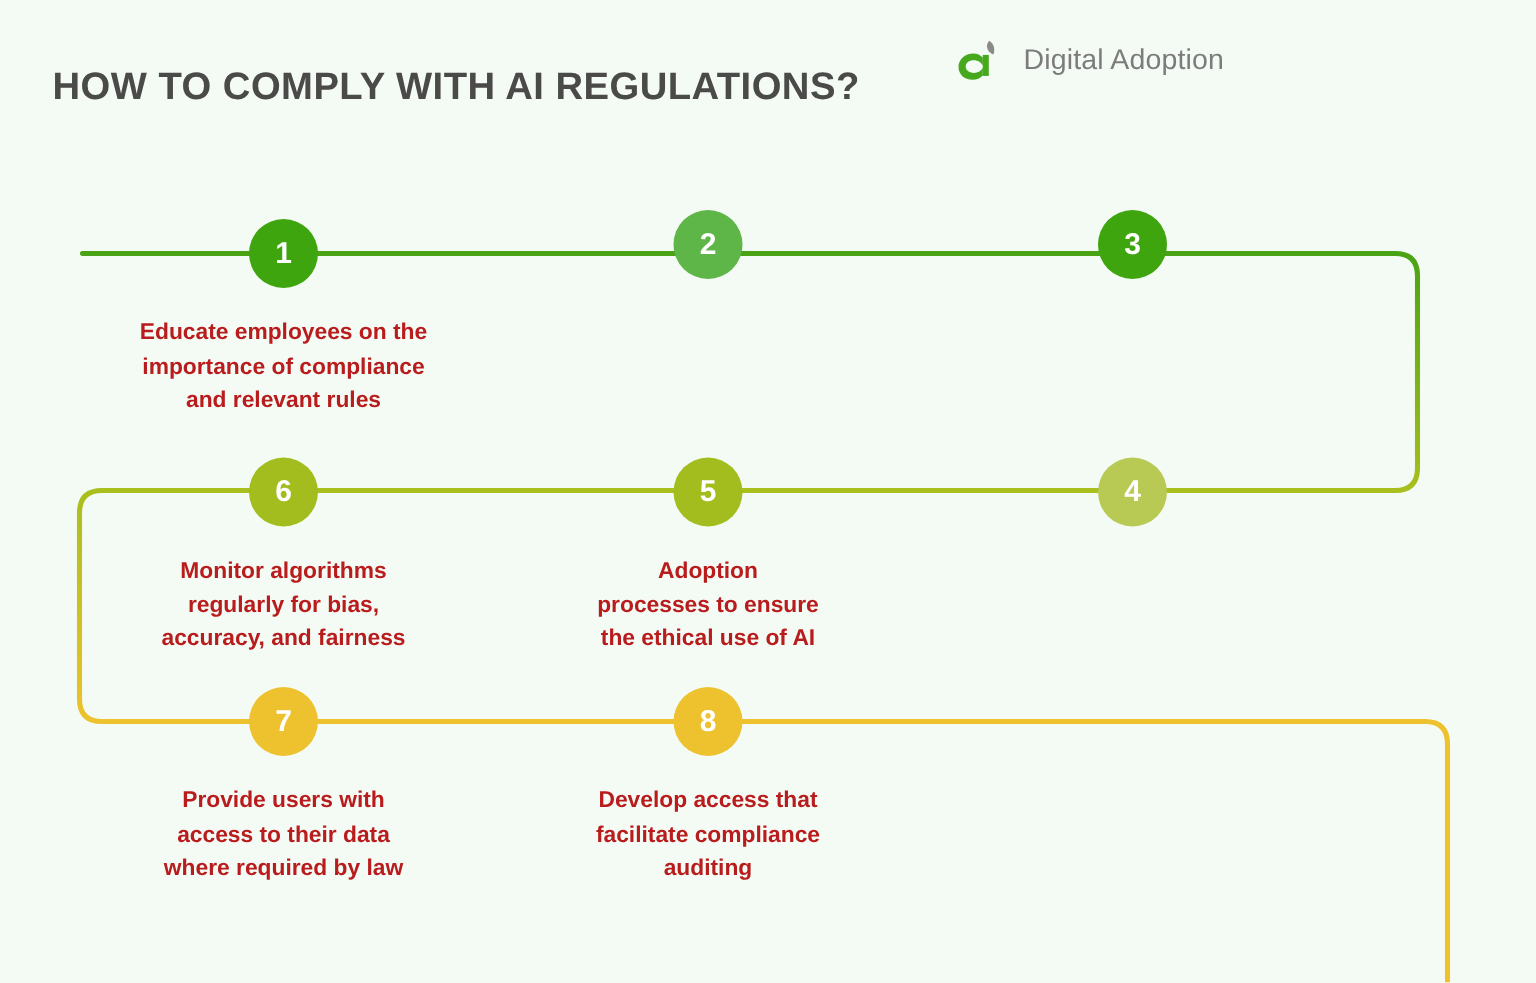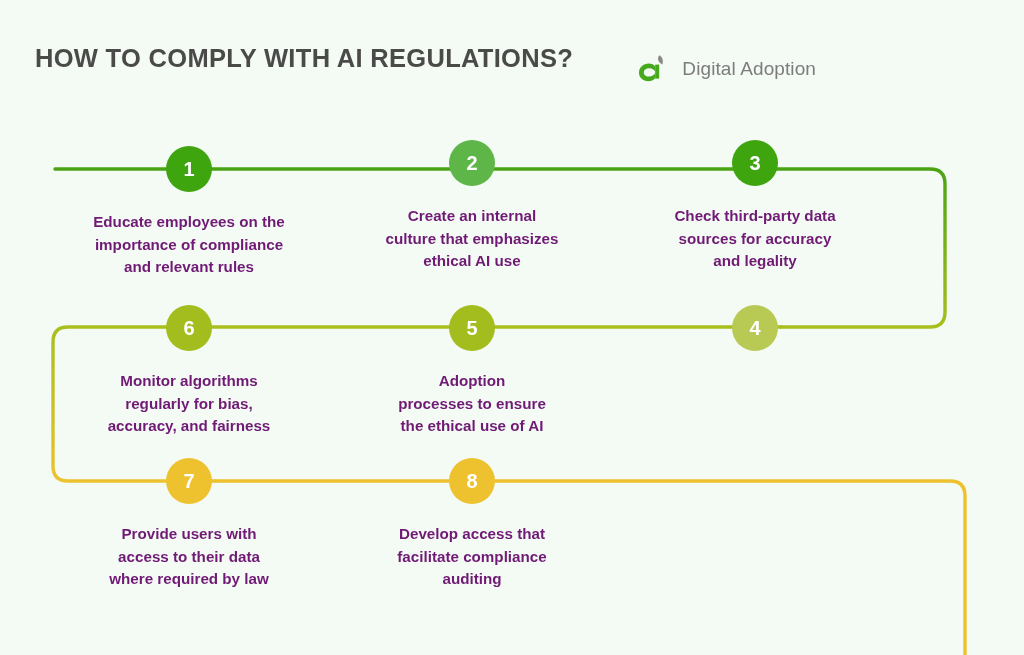--- a/index.html
+++ b/index.html
@@ -34,21 +34,21 @@
     top: 44px;
     font-size: 25.5px;
     font-weight: bold;
     letter-spacing: 0.3px;
     color: #4a4a48;
     white-space: nowrap;
   }
   #logo {
     position: absolute;
     right: 26px;
-    top: 54px;
+    top: 26px;
     display: flex;
     align-items: center;
     gap: 16px;
     justify-content: space-between;
   }
   #logo-mark {
     width: 28px;
     height: 30px;
     position: relative;
     display: block;
@@ -87,21 +87,21 @@
     font-size: 20px;
     font-weight: bold;
     line-height: 1;
     box-sizing: border-box;
   }
   .step-text {
     margin-top: 19px;
     font-size: 15.2px;
     font-weight: bold;
     line-height: 1.48;
-    color: #701a75;
+    color: #b91c1c;
     white-space: pre-line;
   }
 </style>
 </head>
 <body style="background: rgb(244, 251, 245);">
 
 <div id="canvas">
 
   <div id="header">
     <div id="page-title">HOW TO COMPLY WITH AI REGULATIONS?</div>
@@ -148,30 +148,24 @@
 
   <div class="step" style="left:64px; top:146px;">
     <div class="step-badge" style="background-color: rgb(63, 165, 15);">1</div>
     <div class="step-text">Educate employees on the
 importance of compliance
 and relevant rules</div>
   </div>
 
   <div class="step" style="left:347px; top:140px;">
     <div class="step-badge" style="background-color: rgb(95, 182, 72);">2</div>
-    <div class="step-text">Create an internal
-culture that emphasizes
-ethical AI use</div>
   </div>
 
   <div class="step" style="left:630px; top:140px;">
     <div class="step-badge" style="background-color: rgb(63, 165, 15);">3</div>
-    <div class="step-text">Check third-party data
-sources for accuracy
-and legality</div>
   </div>
 
   <div class="step" style="left:64px; top:305px;">
     <div class="step-badge" style="background-color: rgb(163, 189, 30);">6</div>
     <div class="step-text">Monitor algorithms
 regularly for bias,
 accuracy, and fairness</div>
   </div>
 
   <div class="step" style="left:347px; top:305px;">

